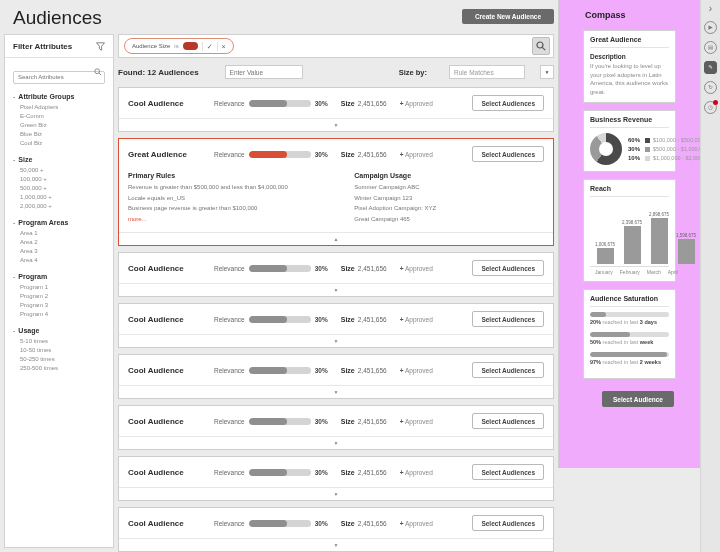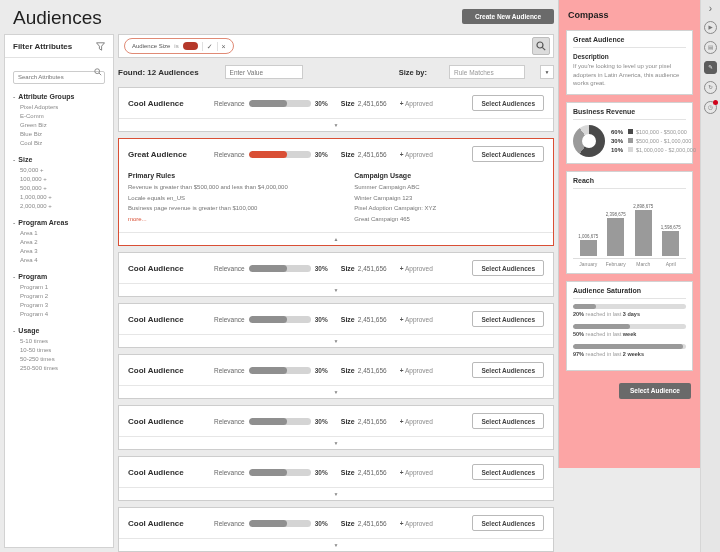--- a/index.html
+++ b/index.html
@@ -58,21 +58,21 @@
     font-size:6.5px;font-weight:bold;color:#444;font-family:inherit;cursor:pointer;}
   .rowfoot{height:13px;border-top:1px solid #e6e6e6;text-align:center;font-size:5px;color:#888;line-height:13px;cursor:pointer;}
   .rowbody{display:flex;padding:3px 9px 8px;}
   .rcol{flex:1.15;padding-right:8px;}
   .rcol2{flex:1;}
   .rowbody h4{font-size:7px;color:#2e2e2e;margin-bottom:3px;}
   .ritem{font-size:6px;color:#777;line-height:10.5px;}
   .morelink{font-size:6px;color:#d94f35;line-height:10.5px;cursor:pointer;}
 
   
-  .compass{position:absolute;left:558px;top:0;width:142px;height:468px;background:#fca5a5;border-left:1px solid #cfcfcf;padding:8px 7px;}
+  .compass{position:absolute;left:558px;top:0;width:142px;height:468px;background:#f0abfc;border-left:1px solid #cfcfcf;padding:8px 24px;}
   .compass-title{font-size:9px;font-weight:bold;color:#1f1f1f;margin:2px 0 10px 2px;}
   .ccard{background:#fff;border:1px solid #d2d2d2;padding:5px 6px 6px;margin-bottom:7px;}
   .ccard h3{font-size:7px;font-weight:bold;color:#2e2e2e;padding-bottom:4px;border-bottom:1px solid #e3e3e3;margin-bottom:5px;}
   .desc-lbl{font-size:6.5px;font-weight:bold;color:#2e2e2e;margin-bottom:2px;}
   .desc{font-size:6px;color:#8a8a8a;line-height:8.5px;}
   .rev{display:flex;gap:6px;align-items:center;}
   .donut{width:32px;height:32px;border-radius:50%;position:relative;flex:none;background:#ddd;}
   .donut::after{content:"";position:absolute;inset:9px;background:#fff;border-radius:50%;}
   .legend{flex:1;min-width:0;}
   .lrow{display:flex;align-items:center;gap:3px;margin:3px 0;}

